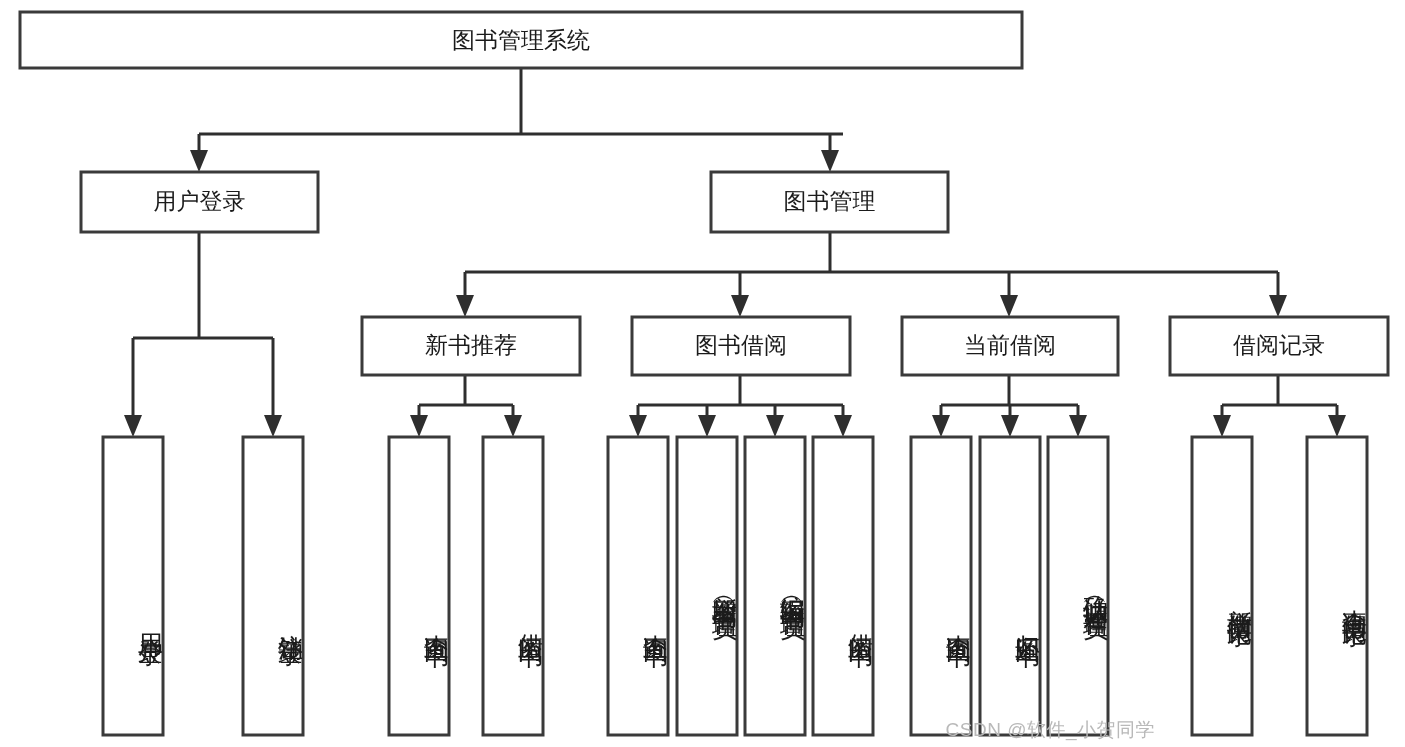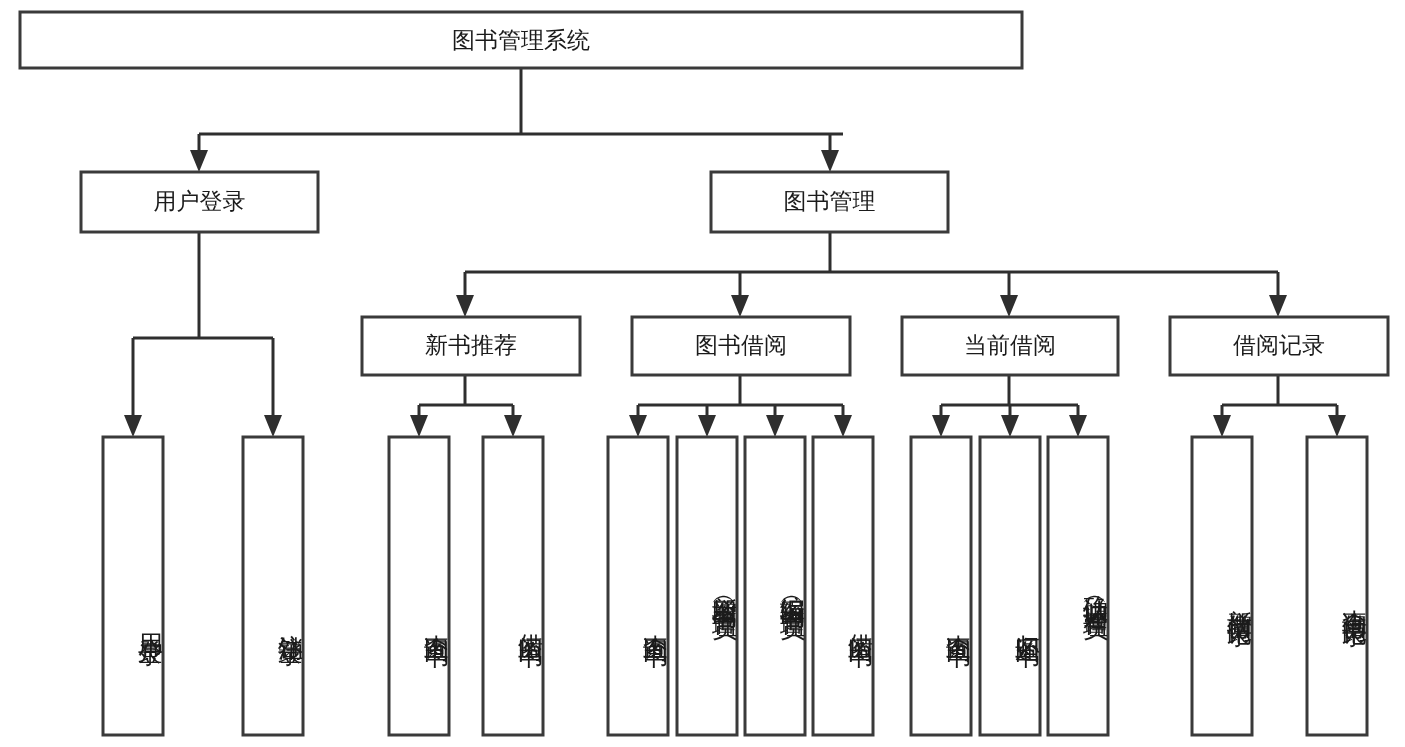--- a/index.html
+++ b/index.html
@@ -210,13 +210,14 @@
   <div class="leaf-label" style="left:745px; top:443px; width:60px; height:292px;">编辑图书（管理员）</div>
   <div class="leaf-label" style="left:813px; top:505px; width:60px; height:230px;">借阅图书</div>
 
   <div class="leaf-label" style="left:911px; top:505px; width:60px; height:230px;">查询图书</div>
   <div class="leaf-label" style="left:980px; top:505px; width:60px; height:230px;">归还图书</div>
   <div class="leaf-label" style="left:1048px; top:443px; width:60px; height:292px;">确认归还（管理员）</div>
 
   <div class="leaf-label" style="left:1192px; top:460px; width:60px; height:275px;">新增借阅记录</div>
   <div class="leaf-label" style="left:1307px; top:460px; width:60px; height:275px;">查询借阅记录</div>
 
+  <div class="watermark">CSDN @软件_小贺同学</div>
 </div>
 
 </body></html>

